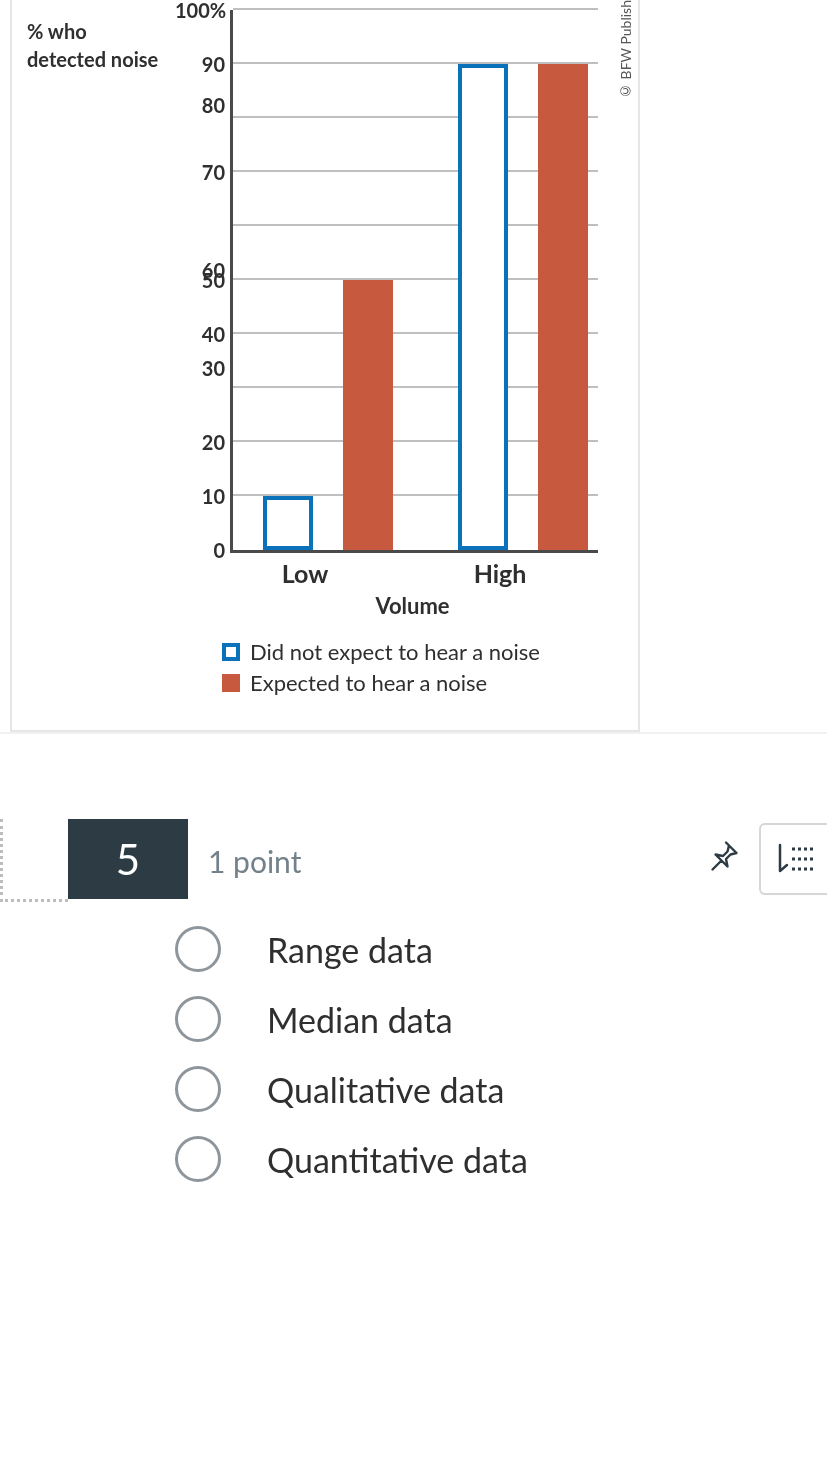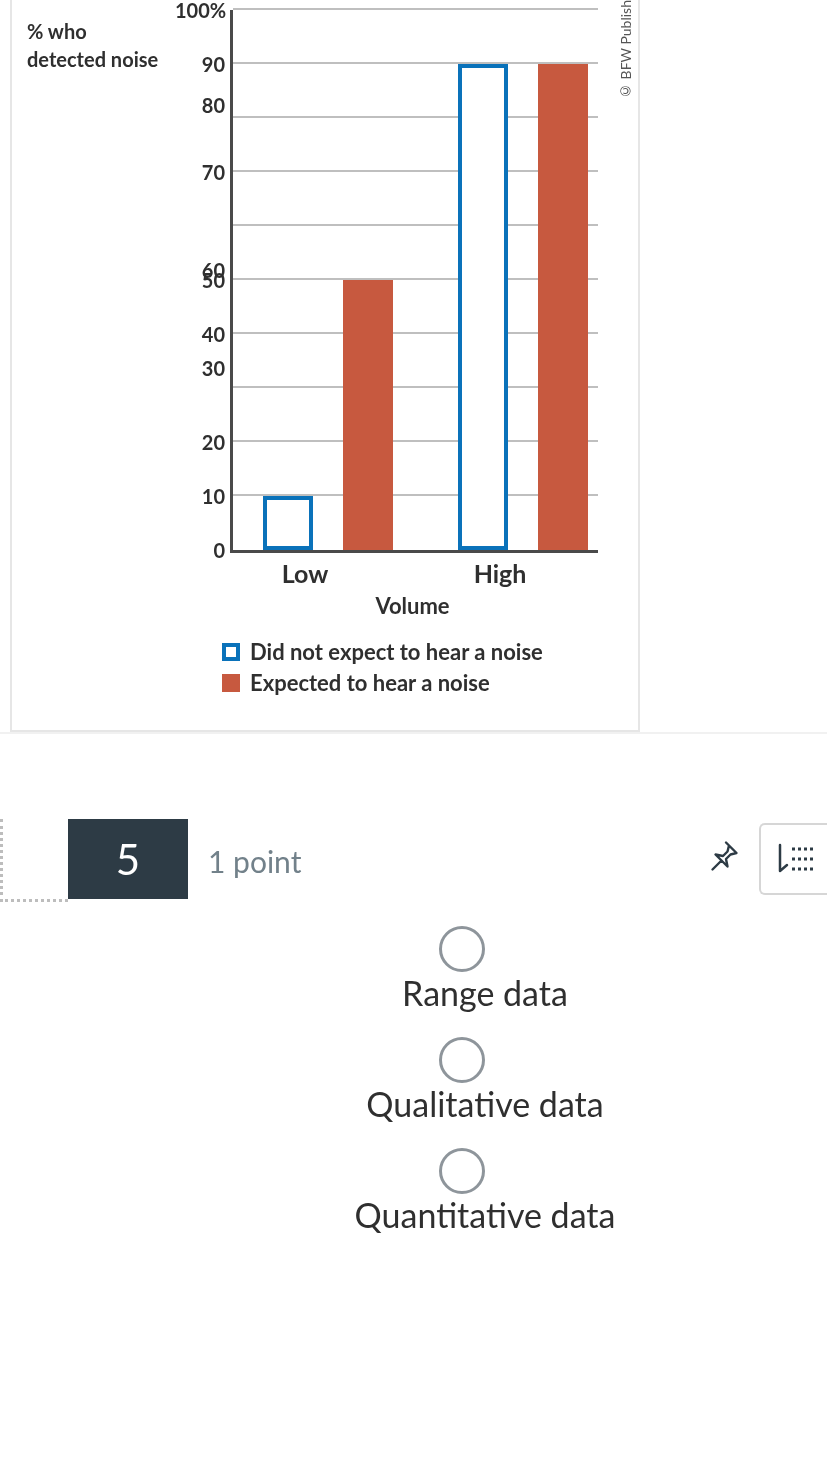--- a/index.html
+++ b/index.html
@@ -10,40 +10,40 @@
   .ylabel{width:140px;text-align:left;font-weight:700;font-size:20px;line-height:1.4;padding-top:17px;padding-right:8px;}
   .chart-area{position:relative;width:420px;height:560px;}
   .plot{position:absolute;left:55px;top:10px;width:365px;height:540px;border-left:3px solid #4a4a4a;border-bottom:3px solid #4a4a4a;}
   .grid-line{position:absolute;left:0;width:100%;border-top:2px solid #bfbfbf;}
   .ytick{position:absolute;left:0;width:50px;text-align:right;font-weight:700;font-size:20px;transform:translateY(-50%);}
   .bar{position:absolute;bottom:0;width:50px;}
   .bar.open{border:4px solid #0a72ba;background:#fff;box-sizing:border-box;}
   .bar.solid{background:#c7593f;}
   .xcat{position:absolute;top:558px;font-weight:700;font-size:25px;text-align:center;width:100px;}
   .xlabel{position:absolute;top:592px;left:55px;width:365px;text-align:center;font-weight:700;font-size:22px;}
-  .legend{margin-left:195px;margin-top:78px;font-weight:700;font-size:22px;}
+  .legend{margin-left:195px;margin-top:78px;font-weight:400;font-size:22px;}
   .legend-row{display:flex;align-items:center;margin:4px 0;}
   .lg-swatch{width:18px;height:18px;margin-right:10px;}
   .lg-open{border:4px solid #0a72ba;box-sizing:border-box;}
   .lg-solid{background:#c7593f;}
   .credit{position:absolute;right:4px;top:0;font-size:14px;color:#555;writing-mode:vertical-rl;transform:rotate(180deg);}
   
   .gap{height:85px;border-top:2px solid #f1f1f1;margin-top:0;}
   
   .qwrap{display:flex;align-items:flex-start;}
   .corner{width:65px;height:80px;border-left:3px dotted #bdbdbd;border-bottom:3px dotted #bdbdbd;margin-top:0;}
   .qnum{width:120px;height:80px;background:#2d3b45;color:#fff;font-size:42px;display:flex;align-items:center;justify-content:center;}
   .qpts{font-size:30px;color:#72818a;margin-left:20px;align-self:center;height:80px;display:flex;align-items:center;}
   .qicons{margin-left:auto;display:flex;align-items:center;gap:0;height:80px;}
   .pin{font-size:34px;color:#2d3b45;transform:rotate(0deg);padding:0 18px;}
   .rubric{border:2px solid #d6d6d6;border-right:none;border-radius:6px 0 0 6px;padding:16px 10px 16px 16px;display:flex;align-items:center;}
   .rubric svg{display:block;}
   .qbody{margin-left:175px;margin-top:20px;max-width:620px;}
   .qtext{font-size:36px;color:#2f2f2f;line-height:1.3;margin-bottom:28px;}
-  .opt{display:flex;align-items:center;margin:24px 0;flex-direction:column;}
+  .opt{display:flex;align-items:center;margin:24px 0;}
   .radio{width:40px;height:40px;border:3px solid #8e959b;border-radius:50%;flex:0 0 40px;margin-right:46px;cursor:pointer;}
   .opt-label{font-size:34px;color:#2f2f2f;}
 </style>
 </head>
 <body>
 <div class="wrap">
 
 <div class="figure-panel">
   <span class="credit">© BFW Publish</span>
   <div class="chart-row">
@@ -125,20 +125,24 @@
 </div>
 
 <div class="qbody">
 
   <div class="opt">
     <span class="radio"></span>
     <span class="opt-label">Range data</span>
   </div>
   <div class="opt">
     <span class="radio"></span>
+    <span class="opt-label">Median data</span>
+  </div>
+  <div class="opt">
+    <span class="radio"></span>
     <span class="opt-label">Qualitative data</span>
   </div>
   <div class="opt">
     <span class="radio"></span>
     <span class="opt-label">Quantitative data</span>
   </div>
 </div>
 
 </div>
 

